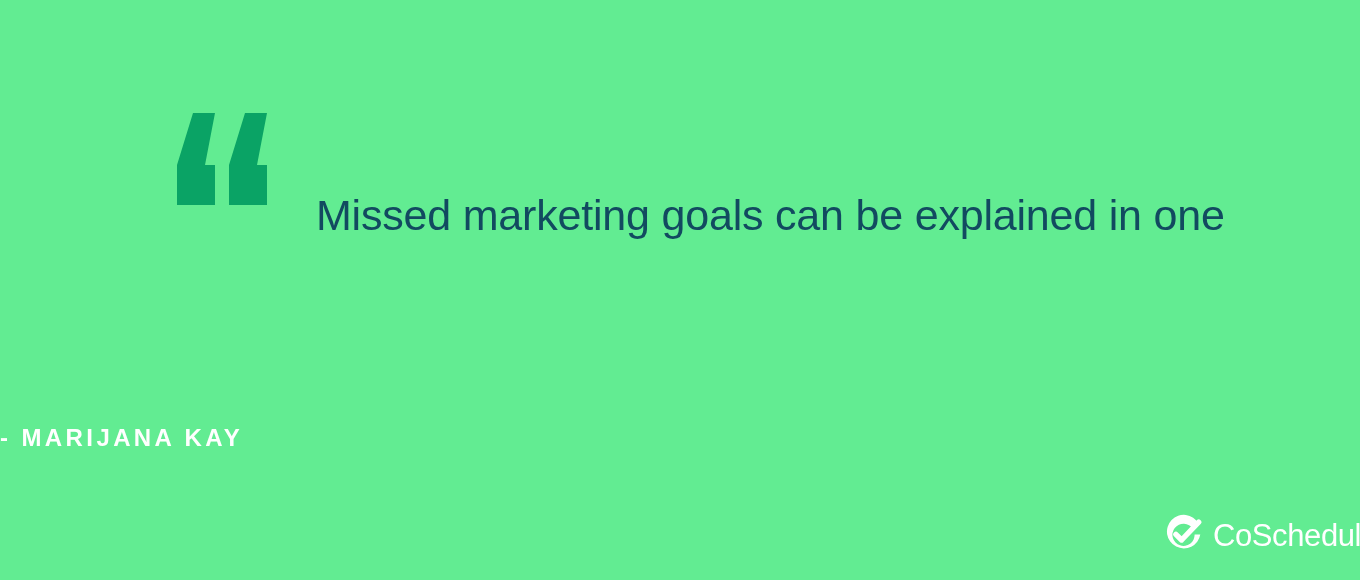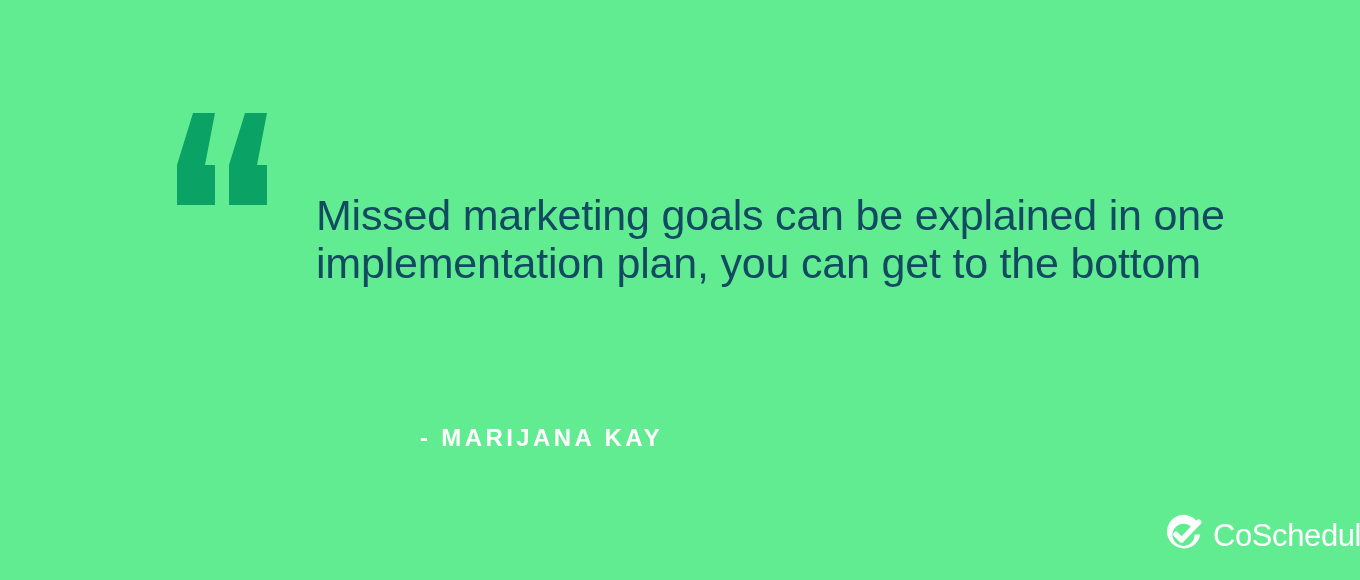--- a/index.html
+++ b/index.html
@@ -51,21 +51,21 @@
     display: block;
     white-space: nowrap;
   }
 
   
   #attribution {
     position: absolute;
     left: 0;
     top: 424px;
     width: 1083px;
-    text-align: center;
+    text-align: left;
     color: #ffffff;
     font-size: 24px;
     font-weight: 700;
     letter-spacing: 3.4px;
     text-transform: uppercase;
     white-space: nowrap;
   }
 
   
   #brand-logo {
@@ -100,21 +100,20 @@
 
   <div id="quote-mark">
     <svg viewBox="0 0 92 92" xmlns="http://www.w3.org/2000/svg" aria-hidden="true">
       <path d="M0 52 L16 0 L38 0 L28 52 L38 52 L38 92 L0 92 Z" fill="#0aa365"></path>
       <path d="M52 52 L68 0 L90 0 L80 52 L90 52 L90 92 L52 92 Z" fill="#0aa365"></path>
     </svg>
   </div>
 
   <blockquote id="quote-text">
     <span class="qline">Missed marketing goals can be explained in one</span>
-    <span class="qline">implementation plan, you can get to the bottom</span>
   </blockquote>
 
   <div id="attribution">- MARIJANA KAY</div>
 
   <div id="brand-logo">
     <svg id="brand-mark" viewBox="0 0 41 41" xmlns="http://www.w3.org/2000/svg" aria-hidden="true">
       <path d="M35.4 9.4 A16.8 16.8 0 1 0 37.3 20.5 L31.6 20.5 A11.1 11.1 0 1 1 29.9 14.9 Z" fill="#ffffff"></path>
       <path d="M12.9 20.3 L18.6 26.0 L35.7 8.2" fill="none" stroke="#ffffff" stroke-width="5.4" stroke-linecap="round" stroke-linejoin="round"></path>
     </svg>
     <span id="brand-wordmark">CoSchedule</span>

